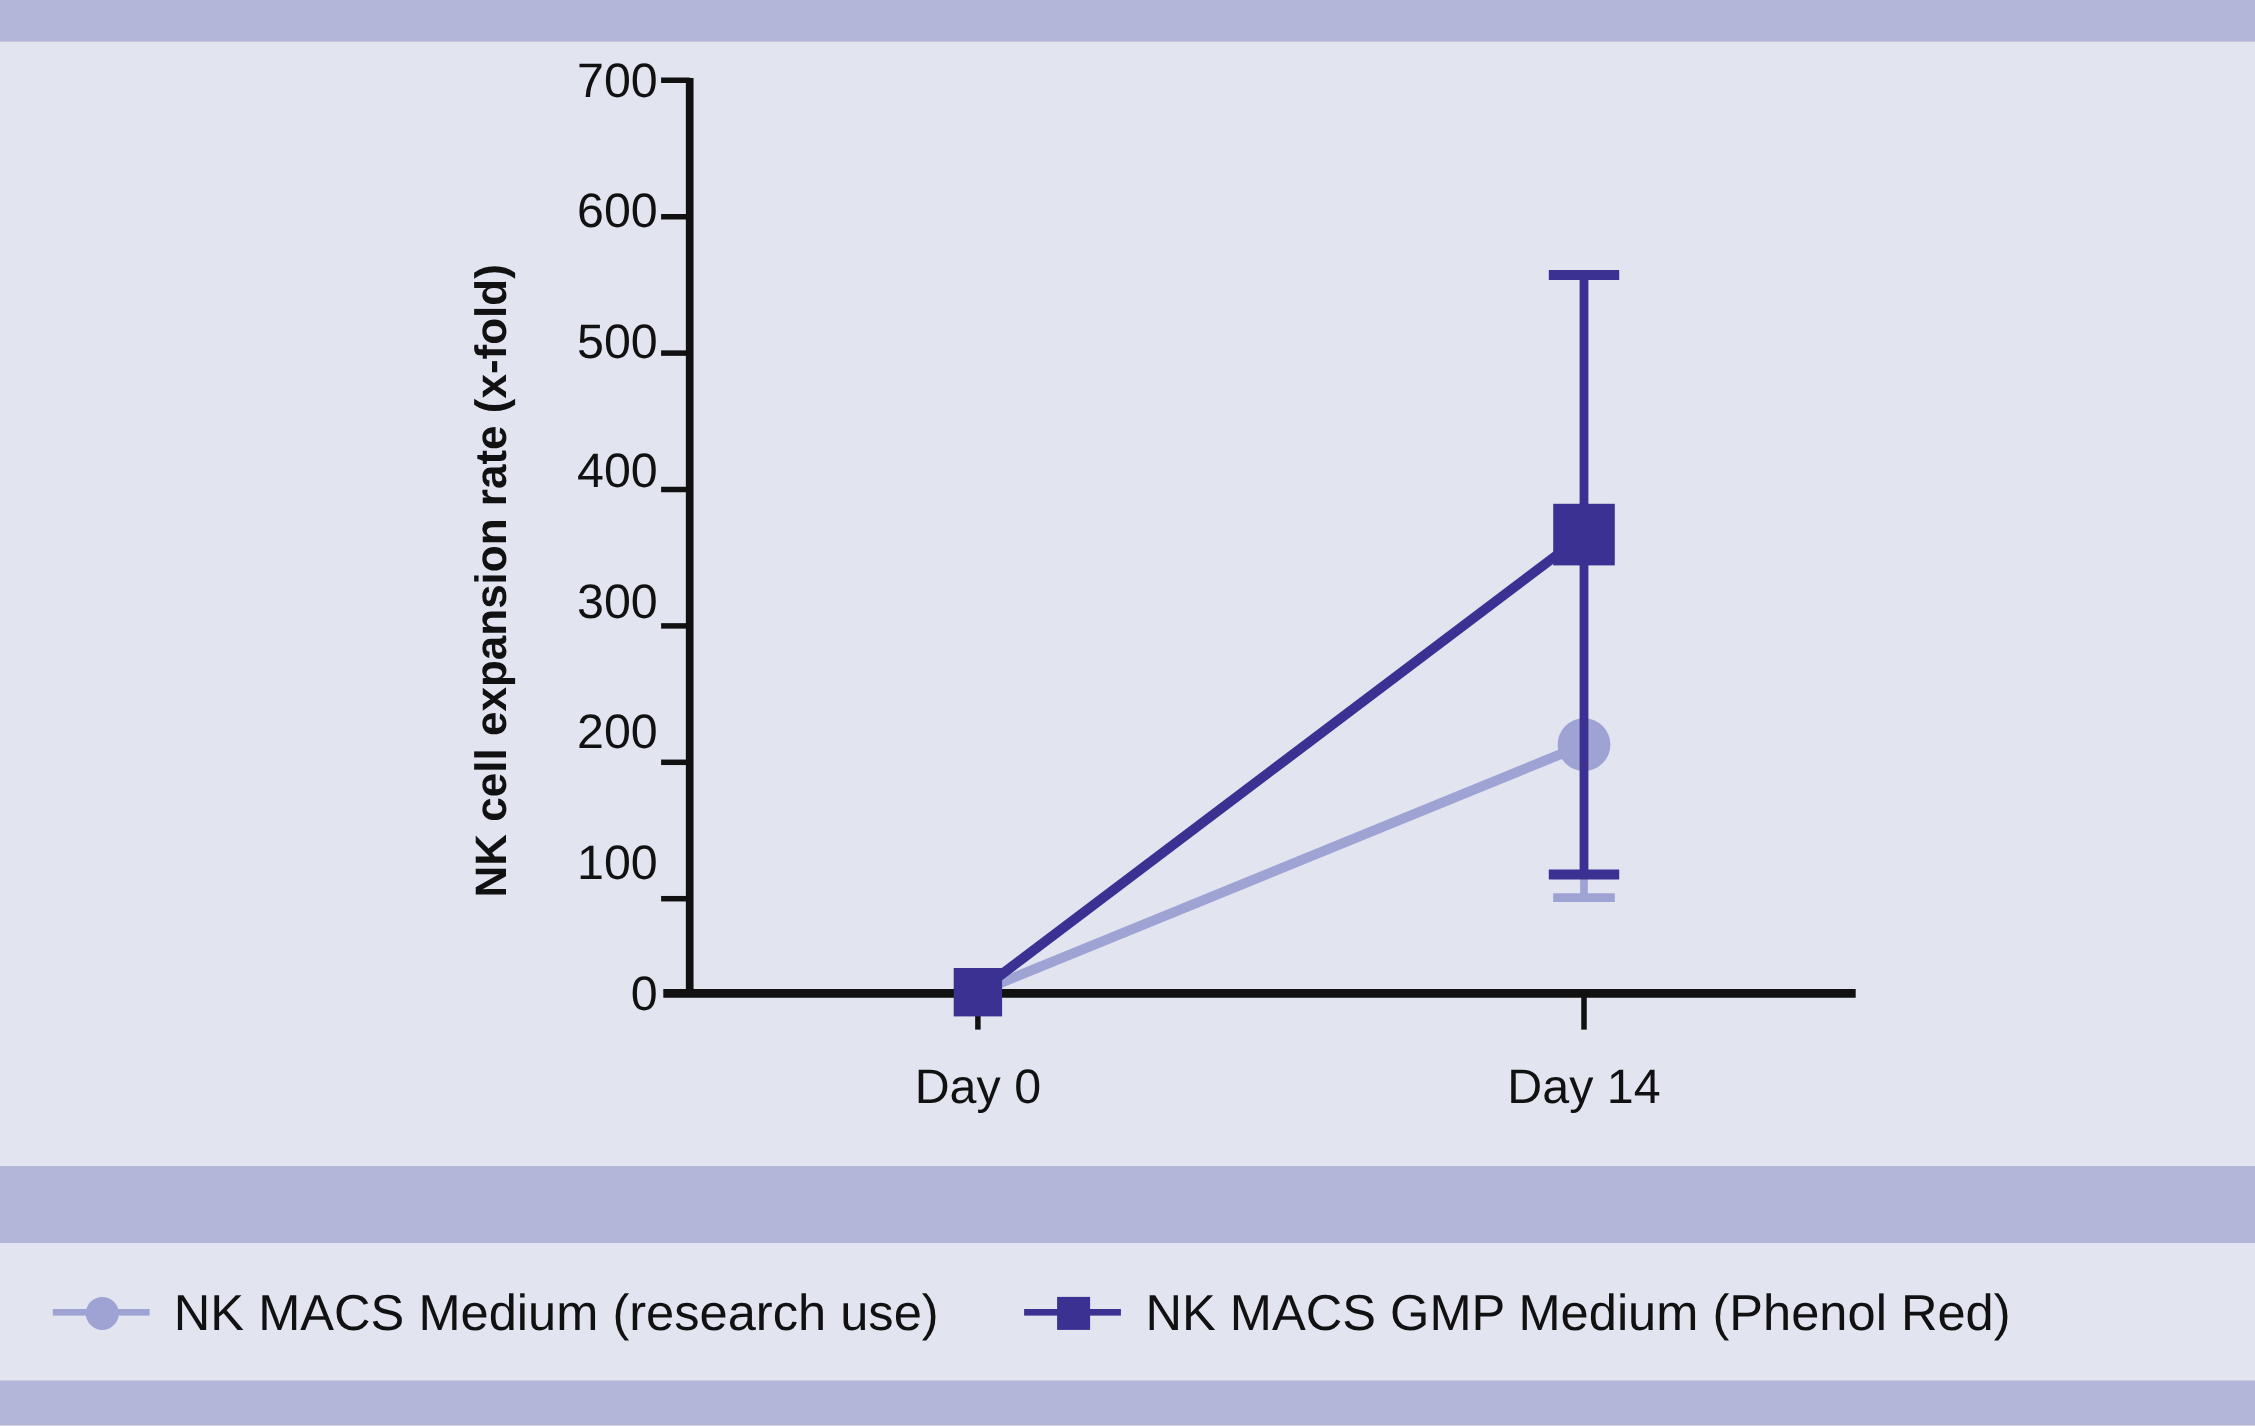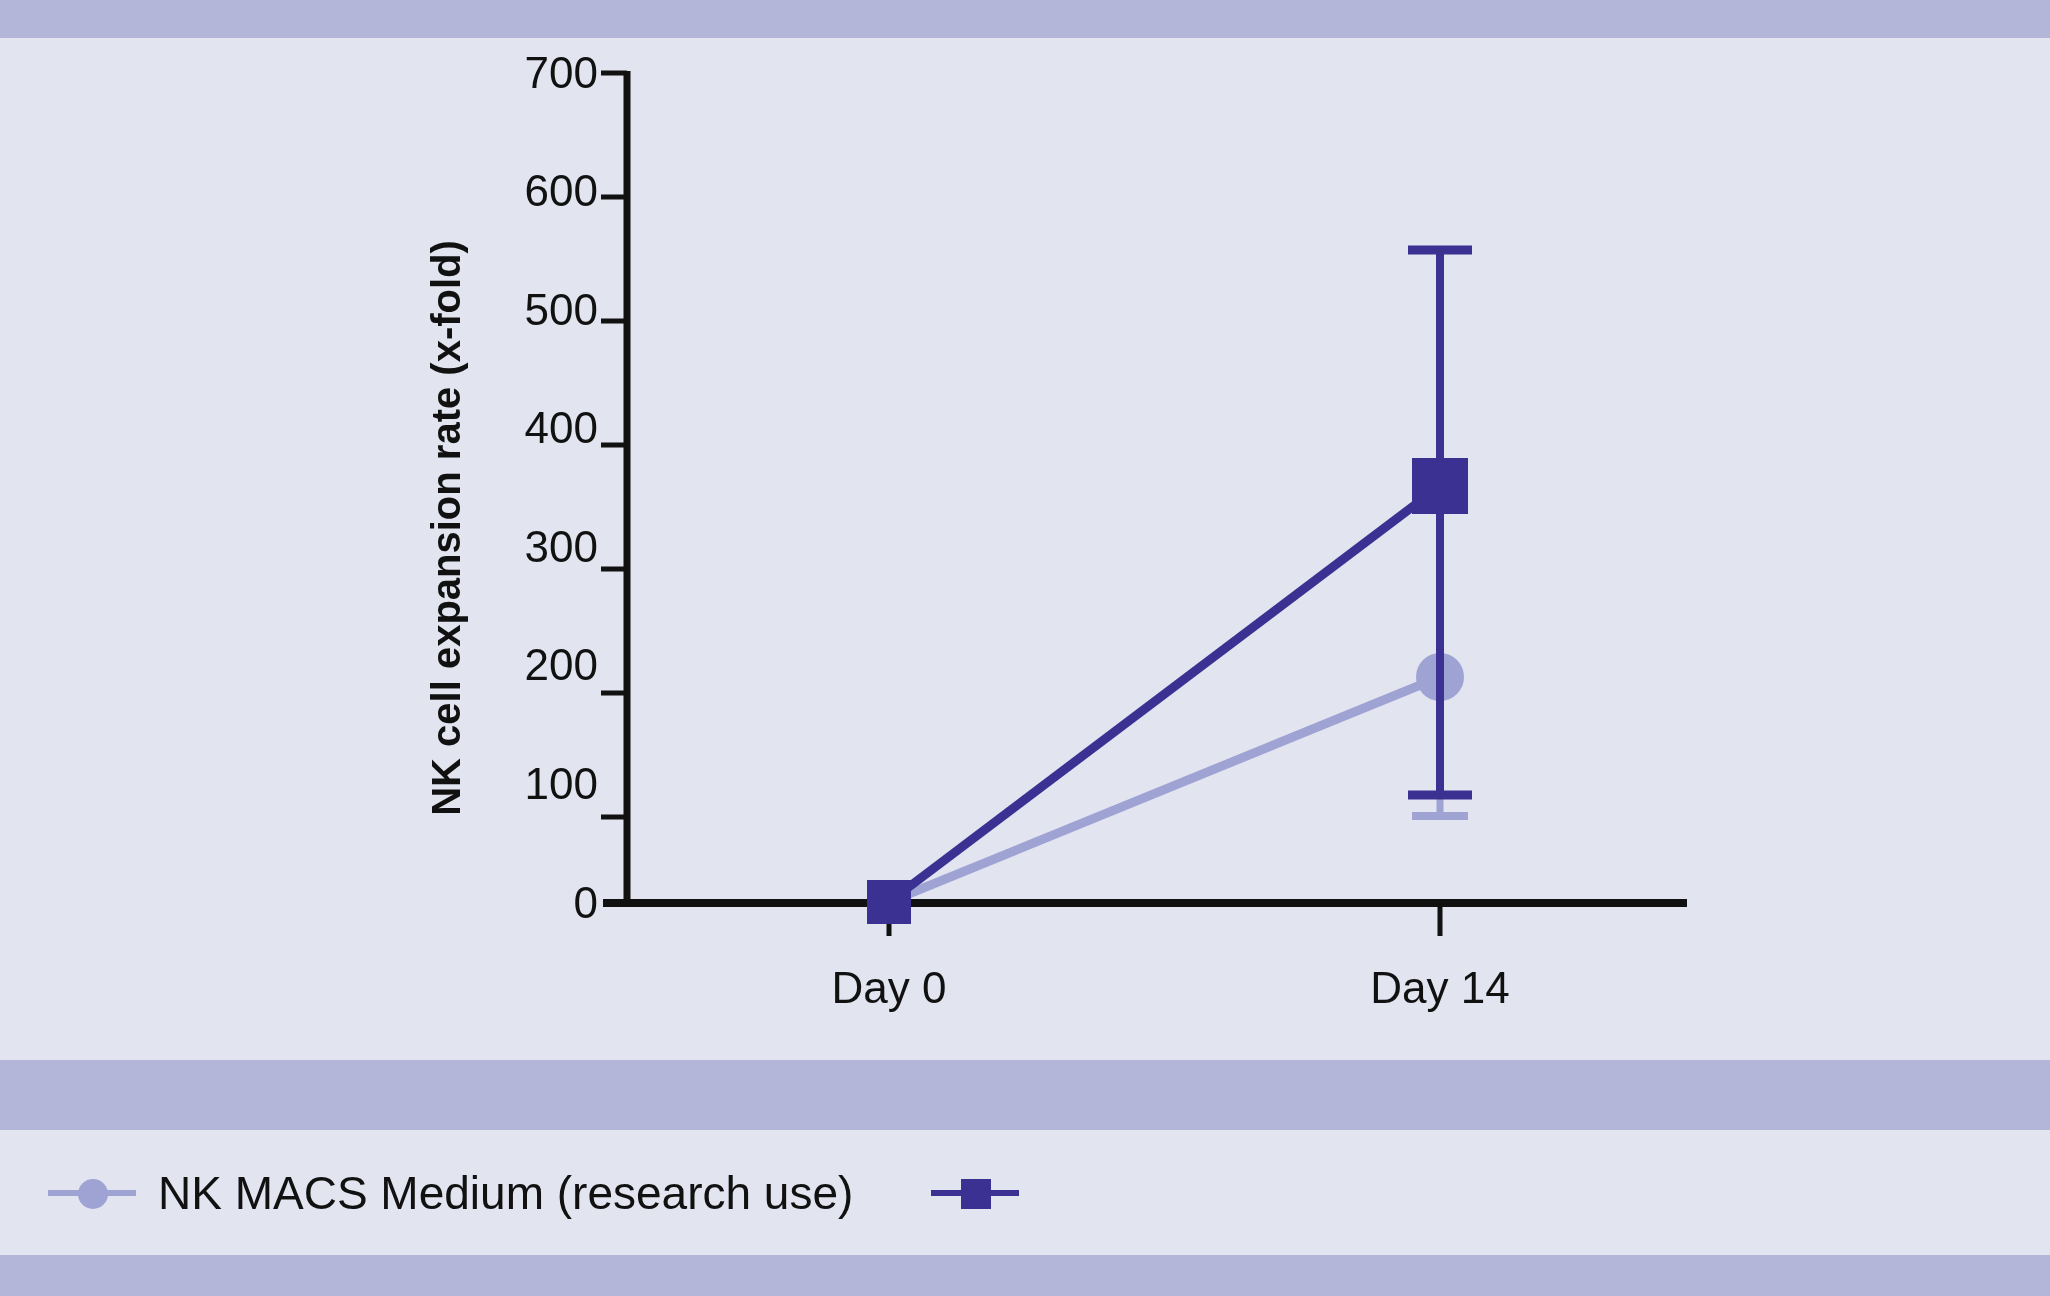--- a/index.html
+++ b/index.html
@@ -111,18 +111,19 @@
         <span class="lsmark mark-circle" style="background:#9FA3D4;"></span>
       </span>
       <span class="legend-label">NK MACS Medium (research use)</span>
     </div>
 
     <div class="legend-item" id="legend-item-1">
       <span class="legend-swatch">
         <span class="lsline" style="background:#3B3192;"></span>
         <span class="lsmark mark-square" style="background:#3B3192;"></span>
       </span>
+      <span class="legend-label">NK MACS GMP Medium (Phenol Red)</span>
     </div>
 
   </div>
 </div>
 
 <div class="band" id="band-bottom"></div>
 
 </body></html>

